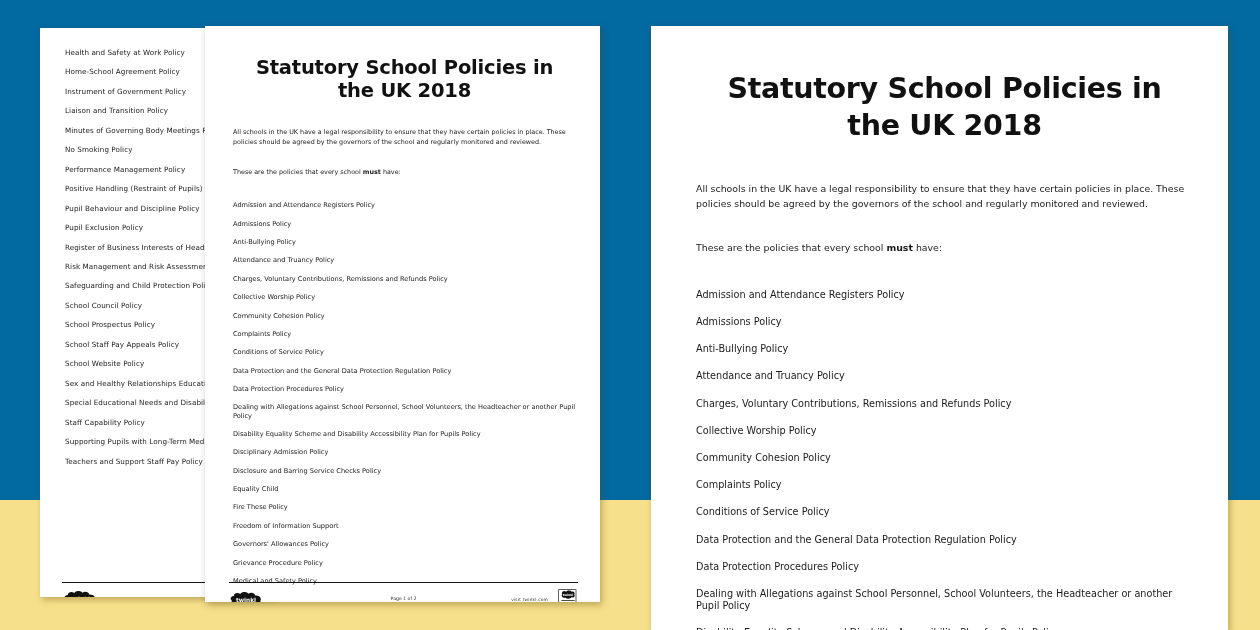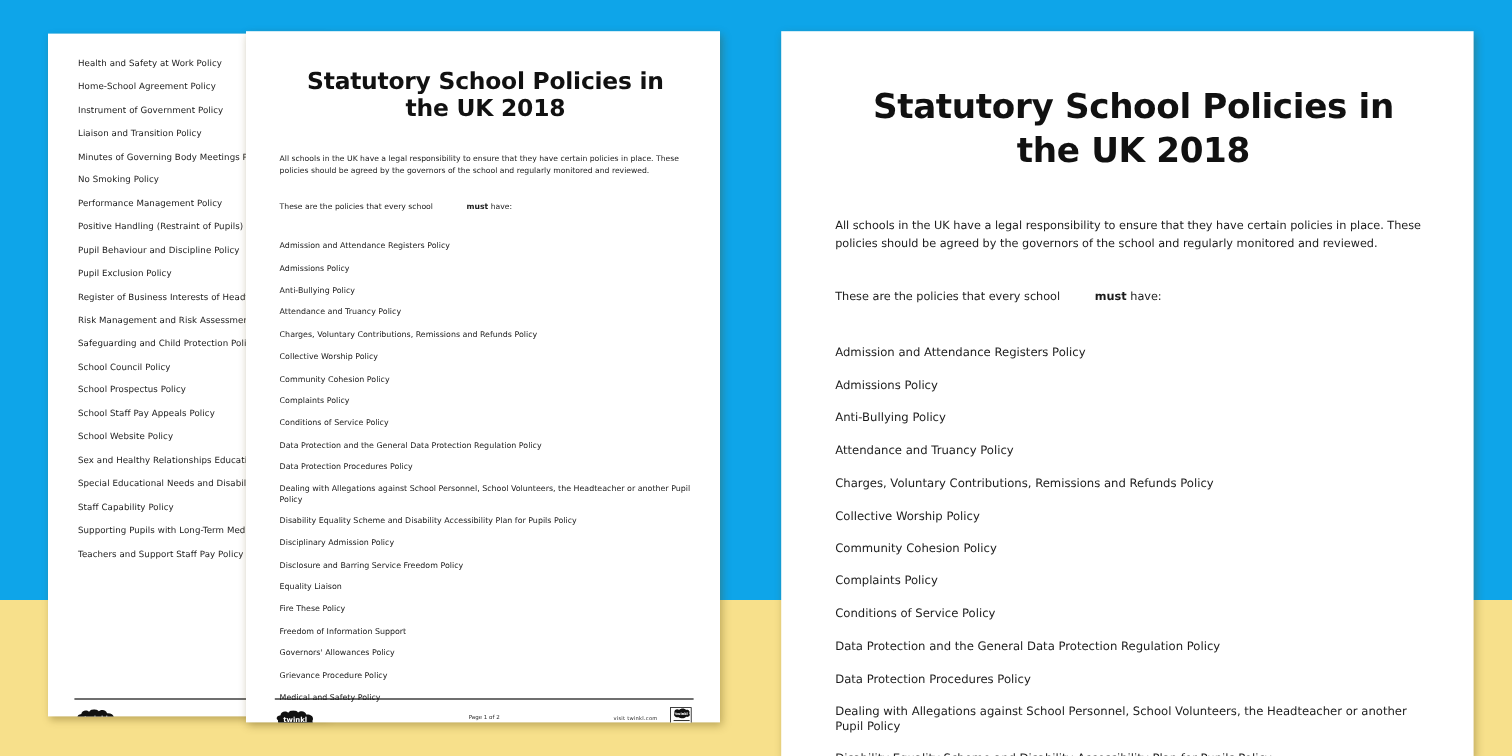--- a/index.html
+++ b/index.html
@@ -11,21 +11,21 @@
     height: 630px;
     overflow: hidden;
     background: #f7e08b;
     font-family: "DejaVu Sans", sans-serif;
   }
 
   #stage {
     position: relative;
     width: 1260px;
     height: 500px;
-    background: #0ea5e9;
+    background: #0369a1;
   }
 
   
   .sheet {
     position: absolute;
     background: #ffffff;
     box-sizing: border-box;
     overflow: hidden;
   }
 
@@ -191,21 +191,21 @@
     line-height: 0;
   }
   .tw-logo svg { display: block; }
 
   .badge {
     position: absolute;
     right: 0;
     top: 0;
   }
 
-  .bold-inline { font-weight: bold; margin-left: 26px; }
+  .bold-inline { font-weight: bold; }
 </style>
 </head>
 <body>
 
 <div id="stage">
 
   <div class="sheet" id="page-left">
     <div class="inner">
       <div class="policy">Health and Safety at Work Policy</div>
       <div class="policy">Home-School Agreement Policy</div>
@@ -263,22 +263,22 @@
         <div class="policy">Charges, Voluntary Contributions, Remissions and Refunds Policy</div>
         <div class="policy">Collective Worship Policy</div>
         <div class="policy">Community Cohesion Policy</div>
         <div class="policy">Complaints Policy</div>
         <div class="policy">Conditions of Service Policy</div>
         <div class="policy">Data Protection and the General Data Protection Regulation Policy</div>
         <div class="policy">Data Protection Procedures Policy</div>
         <div class="policy">Dealing with Allegations against School Personnel, School Volunteers, the Headteacher or another Pupil Policy</div>
         <div class="policy">Disability Equality Scheme and Disability Accessibility Plan for Pupils Policy</div>
         <div class="policy">Disciplinary Admission Policy</div>
-        <div class="policy">Disclosure and Barring Service Freedom Policy</div>
-        <div class="policy">Equality Liaison</div>
+        <div class="policy">Disclosure and Barring Service Checks Policy</div>
+        <div class="policy">Equality Child</div>
         <div class="policy">Fire These Policy</div>
         <div class="policy">Freedom of Information Support</div>
         <div class="policy">Governors' Allowances Policy</div>
         <div class="policy">Grievance Procedure Policy</div>
         <div class="policy">Medical and Safety Policy</div>
       </div>
     </div>
 
     <div class="footer-rule"></div>
 

